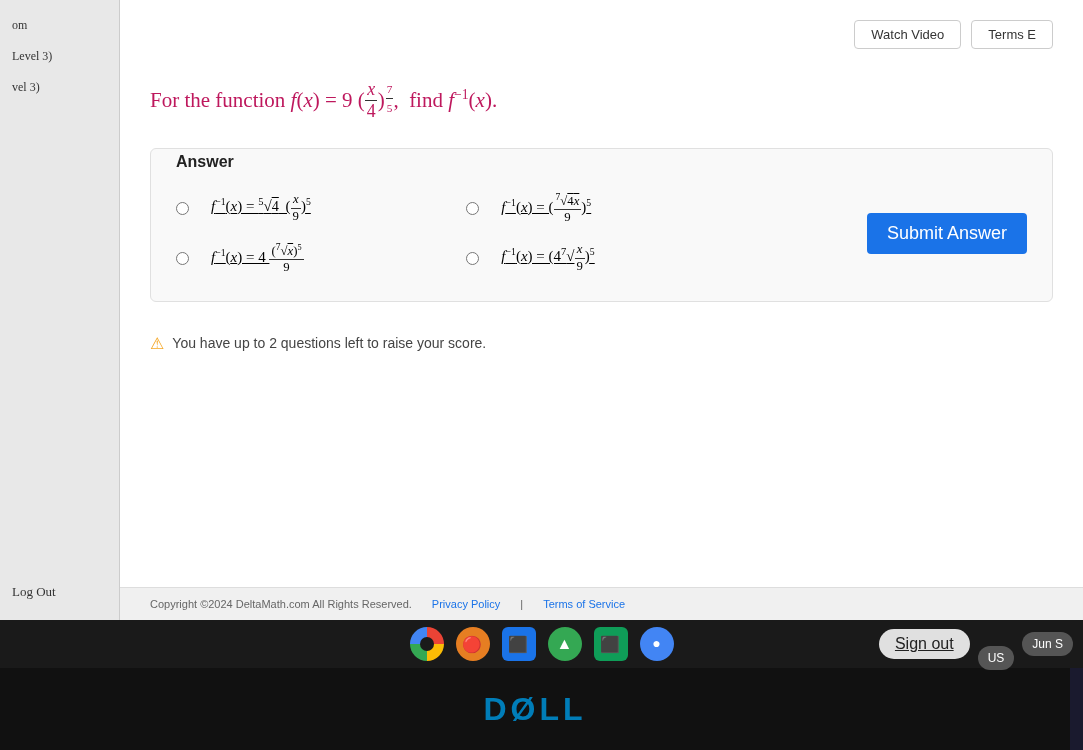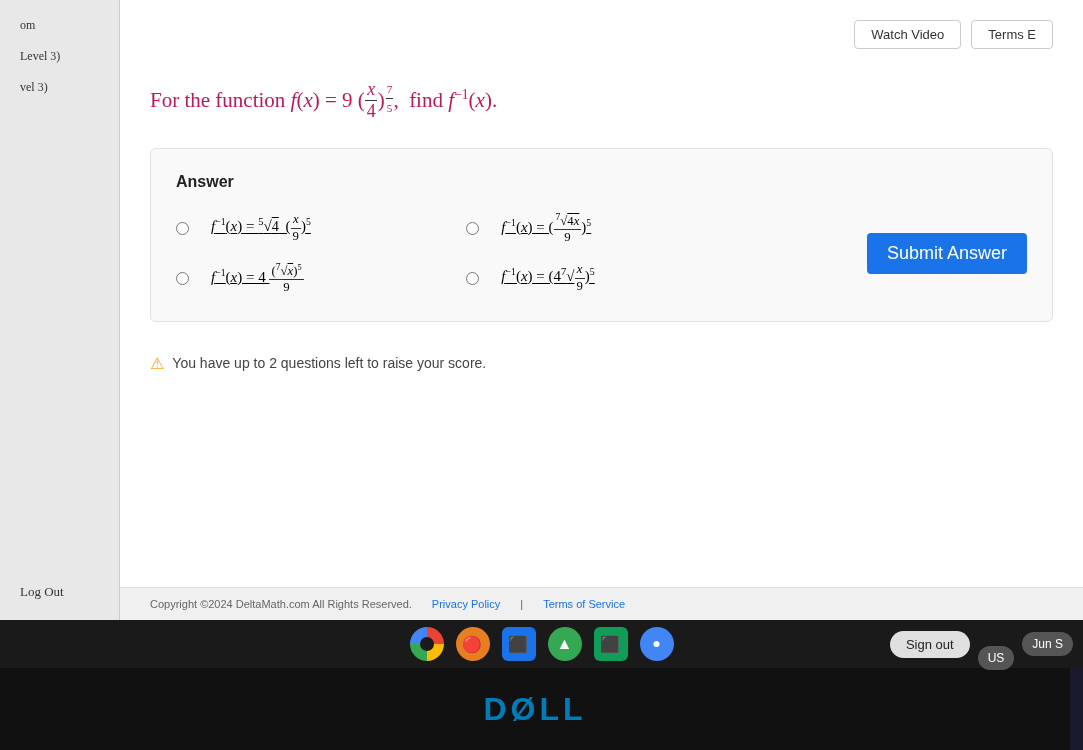--- a/index.html
+++ b/index.html
@@ -21,21 +21,21 @@
     }
 
     
     .sidebar {
       width: 120px;
       height: 100%;
       background: #e8e8e8;
       border-right: 1px solid #ccc;
       display: flex;
       flex-direction: column;
-      padding: 10px 8px;
+      padding: 10px 0;
     }
 
     .sidebar-item {
       padding: 8px 12px;
       font-size: 12px;
       color: #333;
       cursor: pointer;
     }
 
     .sidebar-log-out {
@@ -83,21 +83,21 @@
       color: #be185d;
       margin-bottom: 25px;
       line-height: 1.6;
     }
 
     
     .answer-section {
       background: #f9f9f9;
       border: 1px solid #e0e0e0;
       border-radius: 6px;
-      padding: 24px 25px 25px 25px;
+      padding: 4px 25px 25px 25px;
       margin-bottom: 20px;
     }
 
     .answer-title {
       font-weight: bold;
       font-size: 16px;
       color: #222;
       margin-bottom: 20px;
       font-family: Arial, sans-serif;
     }
@@ -216,24 +216,25 @@
       display: flex;
       align-items: center;
       gap: 8px;
     }
 
     .sign-out-btn {
       background: #e0e0e0;
       border: none;
       border-radius: 16px;
       padding: 6px 16px;
-      font-size: 13px;
+      font-size: 16px;
       cursor: pointer;
       color: #222;
       font-family: Arial, sans-serif;
+      text-decoration: underline;
     }
 
     .taskbar-lang {
       background: #555;
       color: white;
       padding: 5px 10px;
       border-radius: 12px;
       font-size: 12px;
       font-family: Arial, sans-serif;
       margin-top: 28px;

